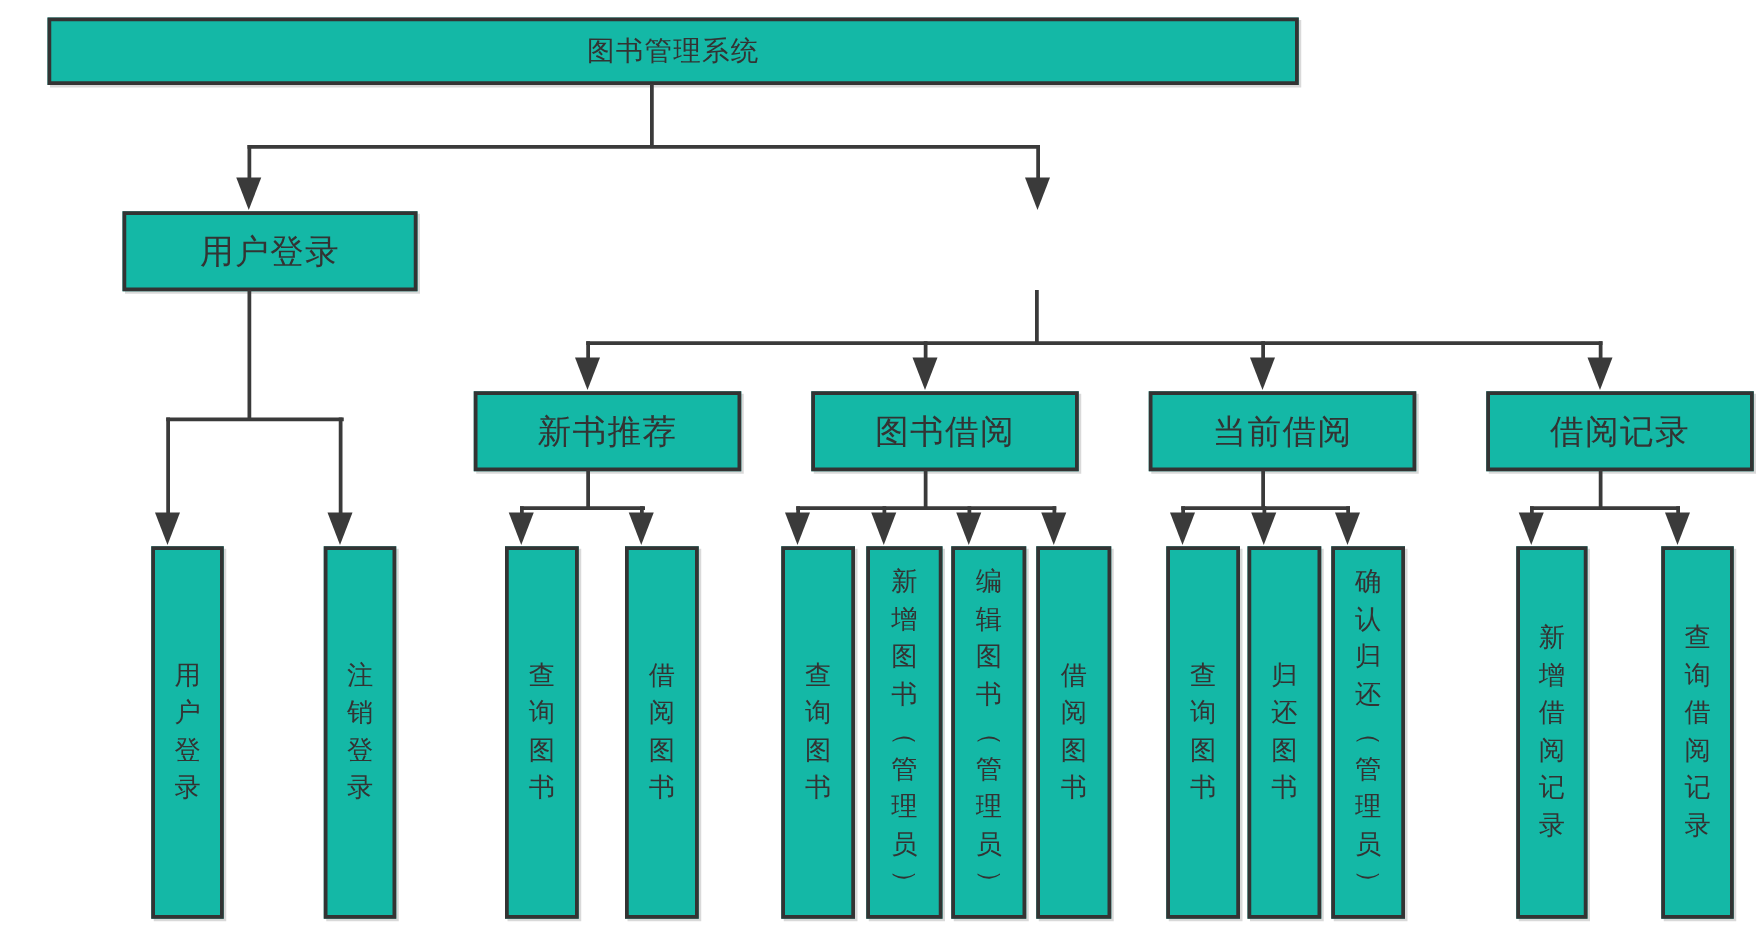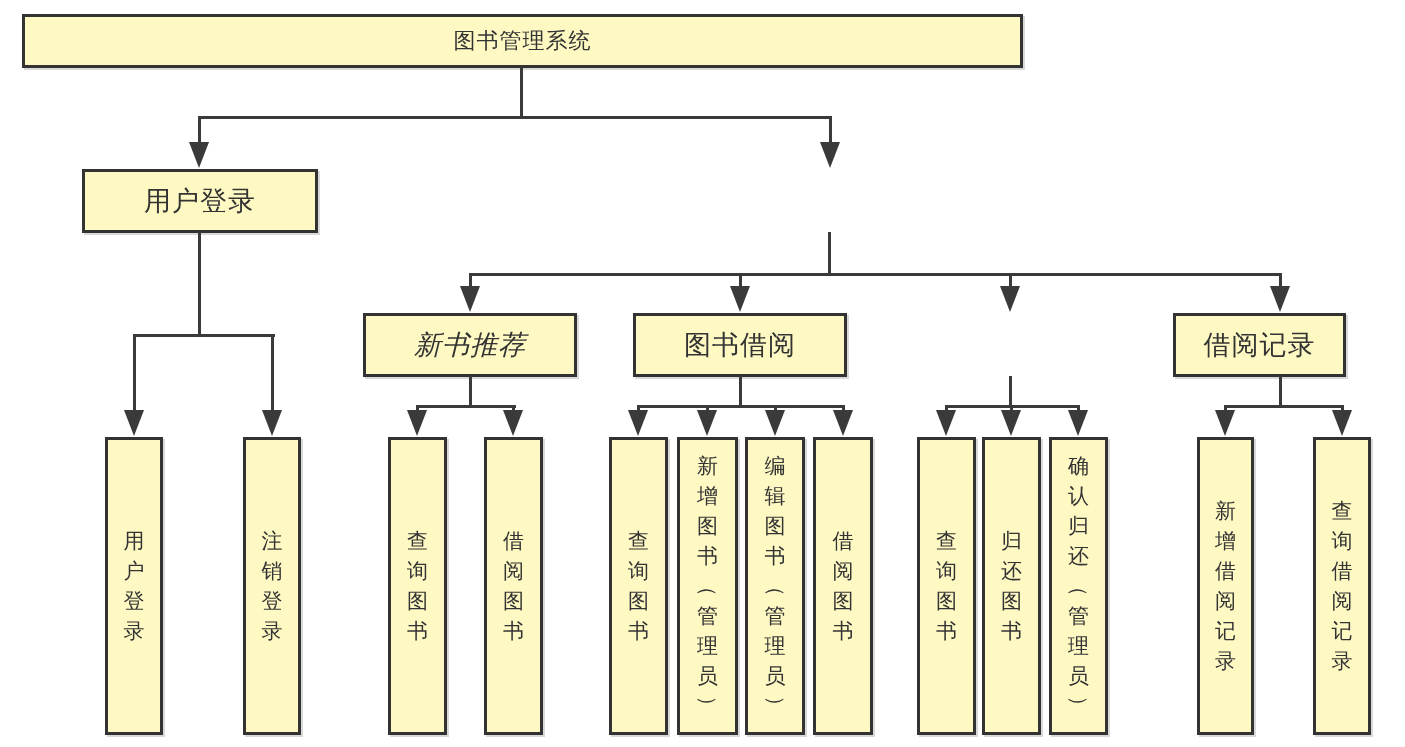--- a/index.html
+++ b/index.html
@@ -7,22 +7,23 @@
     position:relative;
     width:1405px;height:747px;
     background:#ffffff;
     overflow:hidden;
     font-family:"Liberation Sans","DejaVu Sans",sans-serif;
   }
   .box{
     position:absolute;
     box-sizing:border-box;
     border:3px solid #333333;
-    background:#fef9c3;
+    background:#14b8a6;
     box-shadow:2px 2px 0 rgba(0,0,0,0.15);
+    margin-left:16px;
   }
   .hbox{
     display:flex;align-items:center;justify-content:center;
     font-size:27px;color:#333333;letter-spacing:1px;
   }
   .root-label{font-size:22px;}
   .leaf{top:437px;height:298px;}
   .vlabel{
     display:flex;flex-direction:column;align-items:center;justify-content:center;
     width:100%;height:100%;
@@ -51,27 +52,30 @@
 <div id="canvas">
 
   <div class="box hbox root-label" style="left:22px;top:14px;width:1001px;height:54px;">
     <span>图书管理系统</span>
   </div>
 
   <div class="box hbox" style="left:82px;top:169px;width:236px;height:64px;">
     <span>用户登录</span>
   </div>
 
-  <div class="box hbox" style="left:363px;top:313px;width:214px;height:64px;font-style:italic;">
+  <div class="box hbox" style="left:363px;top:313px;width:214px;height:64px;">
     <span>新书推荐</span>
   </div>
   <div class="box hbox" style="left:633px;top:313px;width:214px;height:64px;">
     <span>图书借阅</span>
   </div>
-  <div class="box hbox" style="left:1173px;top:313px;width:173px;height:64px;">
+  <div class="box hbox" style="left:903px;top:313px;width:214px;height:64px;">
+    <span>当前借阅</span>
+  </div>
+  <div class="box hbox" style="left:1173px;top:313px;width:214px;height:64px;">
     <span>借阅记录</span>
   </div>
 
   <div class="box leaf" style="left:105px;width:58px;">
     <div class="vlabel">
         <span>用</span>
         <span>户</span>
         <span>登</span>
         <span>录</span>
       </div>

